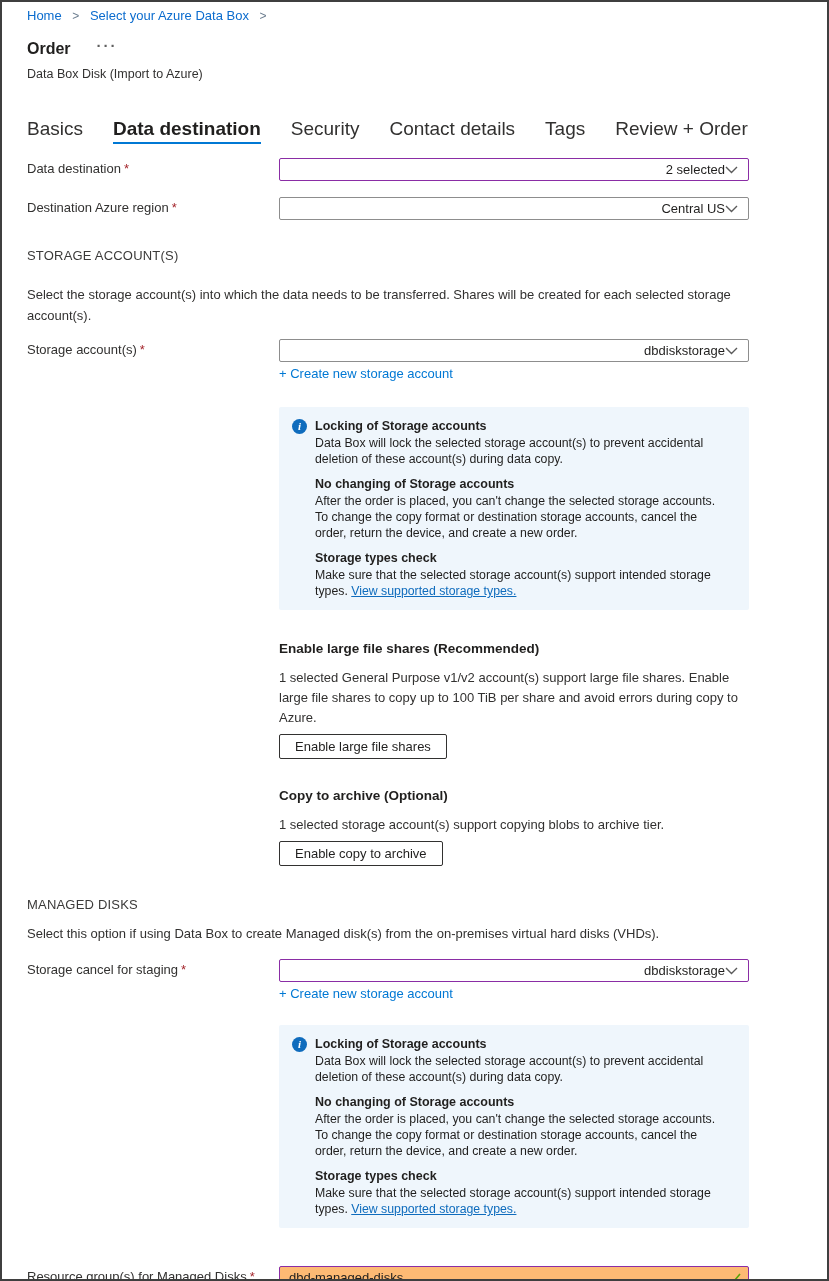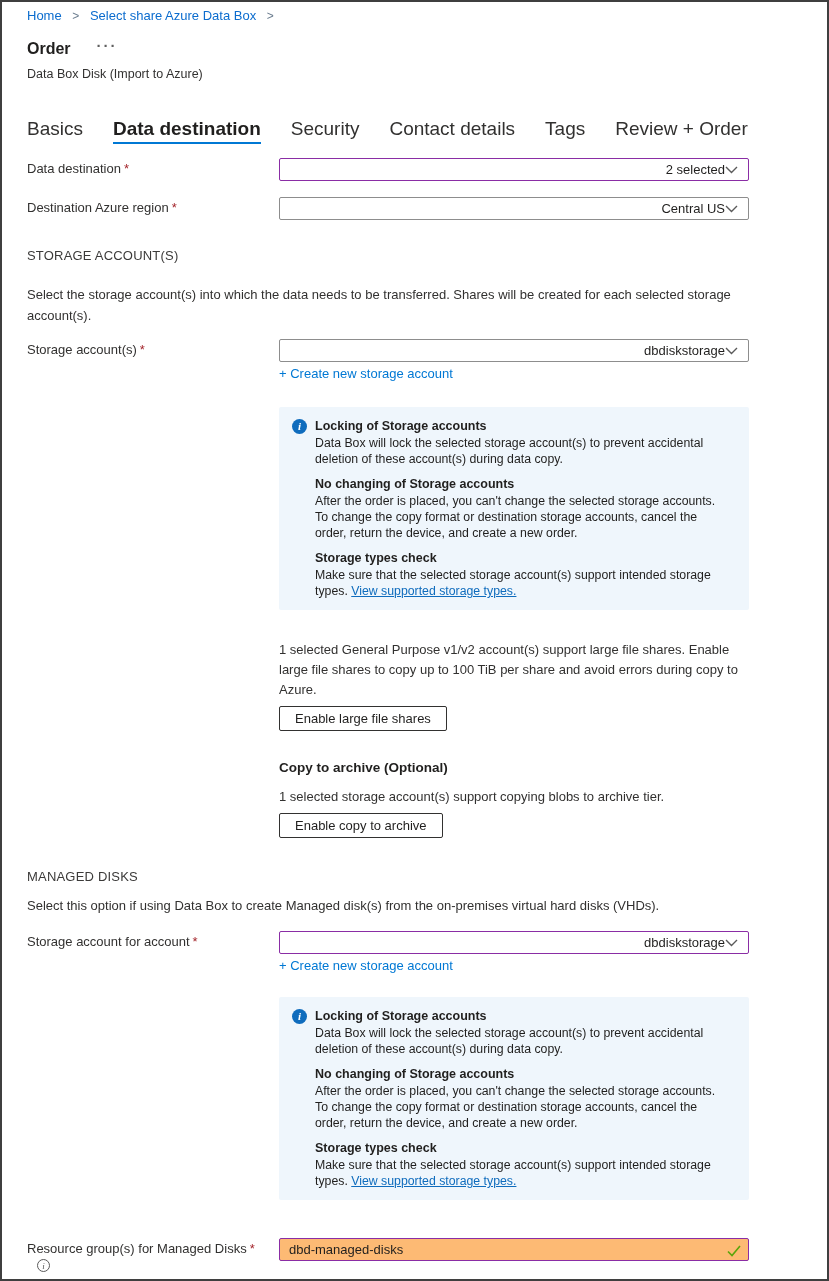--- a/index.html
+++ b/index.html
@@ -106,21 +106,21 @@
   .mt-resource { margin-top:38px; }
 </style>
 </head>
 <body>
 
 <div class="frame">
 
   <div class="breadcrumb">
     <a>Home</a>
     <span class="sep">&gt;</span>
-    <a>Select share Azure Data Box</a>
+    <a>Select your Azure Data Box</a>
     <span class="sep">&gt;</span>
   </div>
 
   <div class="title-row">
     <span class="page-title">Order</span>
     <span class="more-menu">···</span>
   </div>
   <div class="subtitle">Data Box Disk (Import to Azure)</div>
 
   <div class="tabs">
@@ -192,36 +192,37 @@
         <span>After the order is placed, you can't change the selected storage accounts. To change the copy format or destination storage accounts, cancel the order, return the device, and create a new order.</span>
       </div>
       <div class="notice-sec">
         <b>Storage types check</b>
         <span>Make sure that the selected storage account(s) support intended storage </span><span>types. </span><a class="notice-link">View supported storage types.</a>
       </div>
     </div>
   </div>
 
   <div class="subblock mt-lfs">
+    <div class="subhead">Enable large file shares (Recommended)</div>
     <div class="subdesc">1 selected General Purpose v1/v2 account(s) support large file shares. Enable large file shares to copy up to 100 TiB per share and avoid errors during copy to Azure.</div>
     <button class="az-btn">Enable large file shares</button>
   </div>
 
   <div class="subblock mt-arch">
     <div class="subhead">Copy to archive (Optional)</div>
     <div class="subdesc">1 selected storage account(s) support copying blobs to archive tier.</div>
     <button class="az-btn">Enable copy to archive</button>
   </div>
 
   <div class="sect-head mt-md">MANAGED DISKS</div>
   <div class="sect-desc mt-mddesc">Select this option if using Data Box to create Managed disk(s) from the on-premises virtual hard disks (VHDs).</div>
 
   <div class="row mt-staging">
     <div class="lbl">
-      <span>Storage account for account</span><span class="req">*</span>
+      <span>Storage cancel for staging</span><span class="req">*</span>
     </div>
     <div class="ctrl">
       <div class="dropdown dirty">
         <span>dbdiskstorage</span>
         <svg width="13" height="8" viewBox="0 0 13 8">
             <path d="M1 1 L6.5 6.5 L12 1" stroke="#5a5a5a" stroke-width="1.4" fill="none"></path>
           </svg>
       </div>
       <a class="create-link">+ Create new storage account</a>
     </div>

